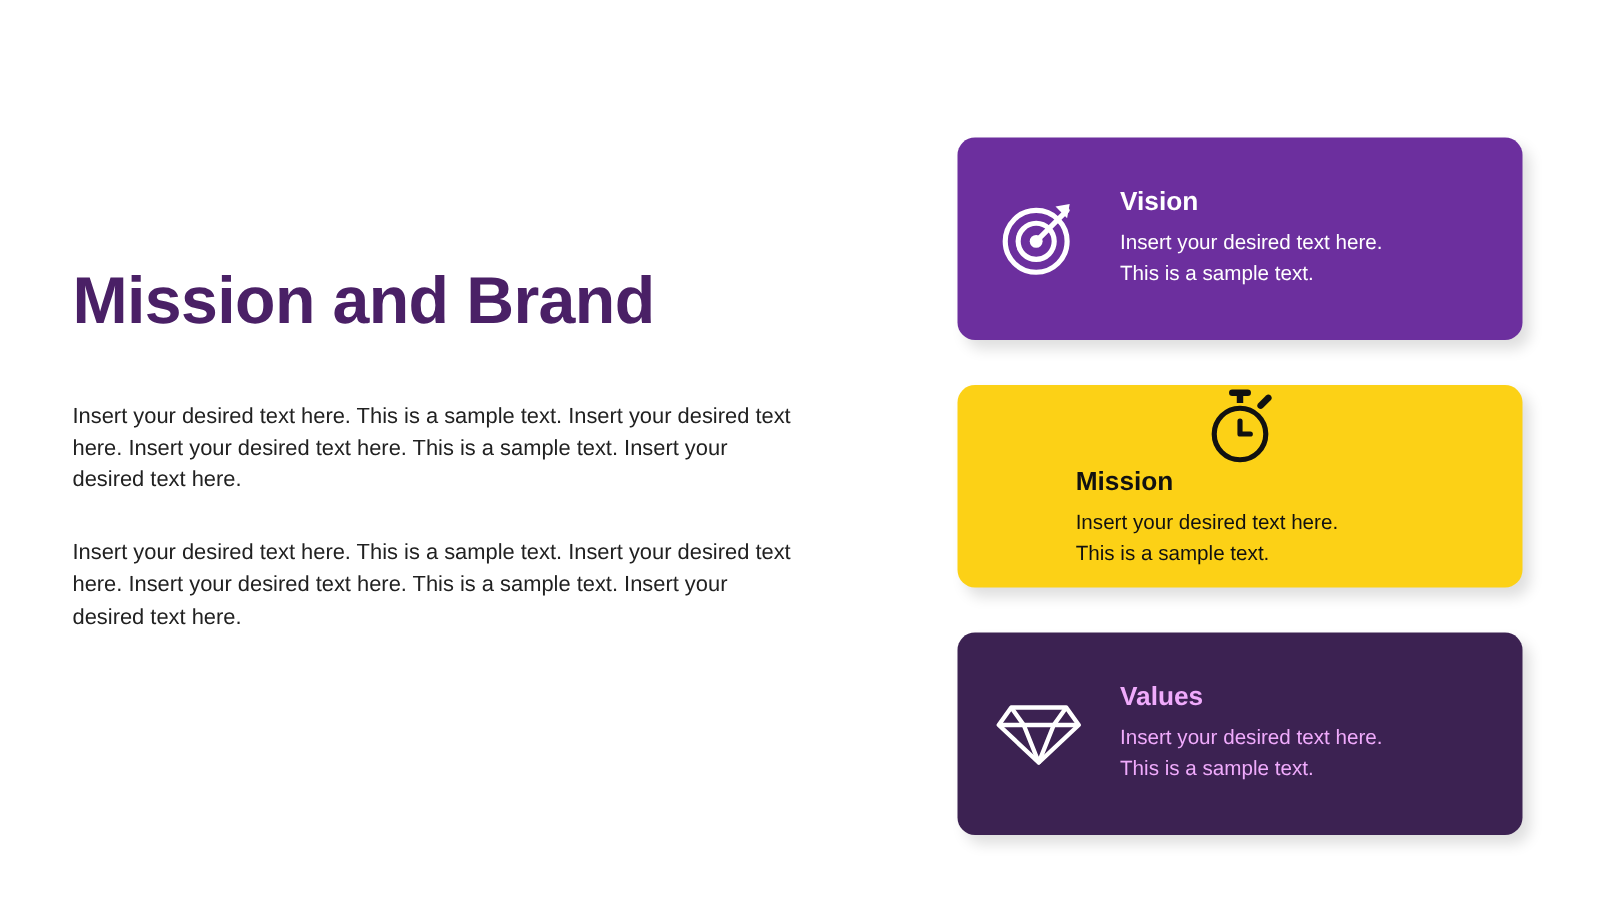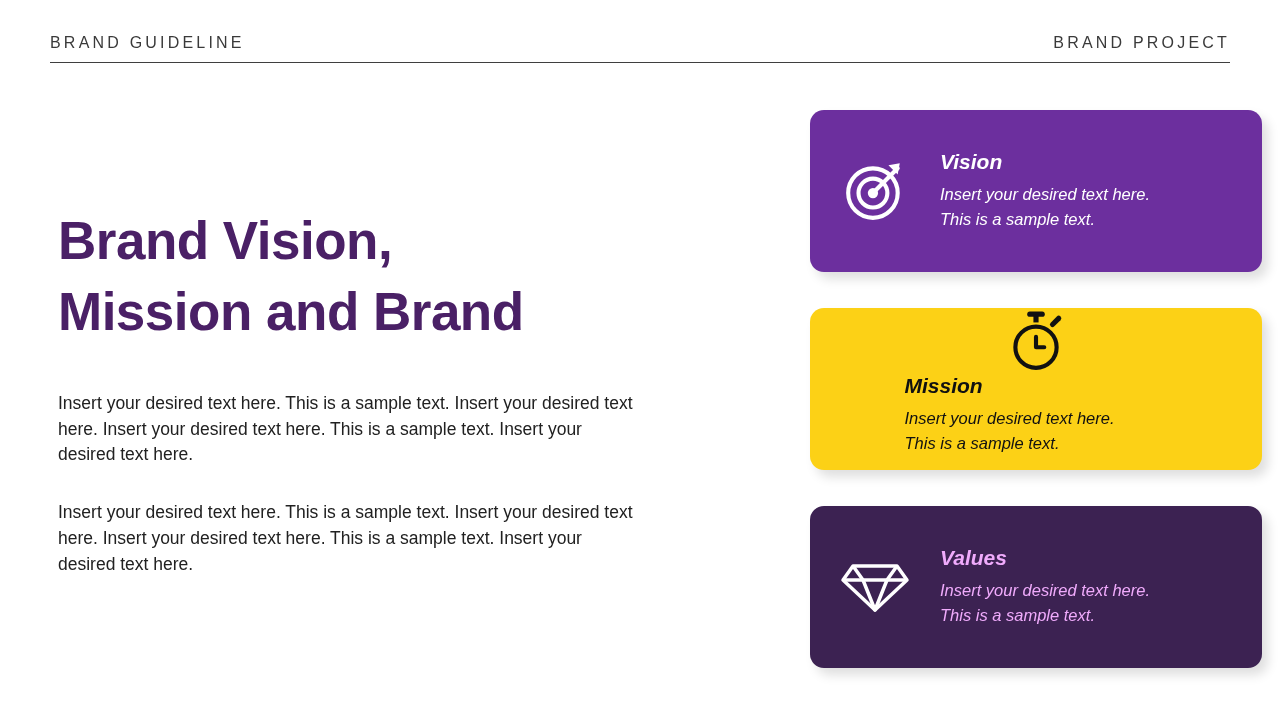--- a/index.html
+++ b/index.html
@@ -66,24 +66,23 @@
     margin: 0 0 32px 0;
     width: 575px;
   }
   .body-para:last-child {
     margin-bottom: 0;
   }
 
   
   .cards {
     position: absolute;
-    left: 810px;
+    left: 766px;
     top: 110px;
     width: 452px;
-    font-style: italic;
   }
   .card {
     position: relative;
     width: 452px;
     height: 162px;
     border-radius: 14px;
     margin-bottom: 36px;
     box-shadow: 6px 7px 11px rgba(0,0,0,0.13);
     display: flex;
     align-items: center;
@@ -120,28 +119,23 @@
   }
   .card-vision .card-title, .card-vision .card-desc { color: #ffffff; }
   .card-values .card-title, .card-values .card-desc { color: #f0abfc; }
   .card-mission .card-title, .card-mission .card-desc { color: #111111; }
 </style>
 </head>
 <body>
 
 <div class="slide">
 
-  <div class="header">
-    <div class="header-left">BRAND GUIDELINE</div>
-    <div class="header-right">BRAND PROJECT</div>
-  </div>
 
   <div class="left-col">
     <h1 class="title">
-      <span class="line">Brand Vision,</span>
       <span class="line">Mission and Brand</span>
     </h1>
     <p class="body-para">Insert your desired text here. This is a sample text. Insert your desired text here. Insert your desired text here. This is a sample text. Insert your desired text here.</p>
     <p class="body-para">Insert your desired text here. This is a sample text. Insert your desired text here. Insert your desired text here. This is a sample text. Insert your desired text here.</p>
   </div>
 
   <div class="cards">
 
     <div class="card card-vision">
       <div class="card-icon">

